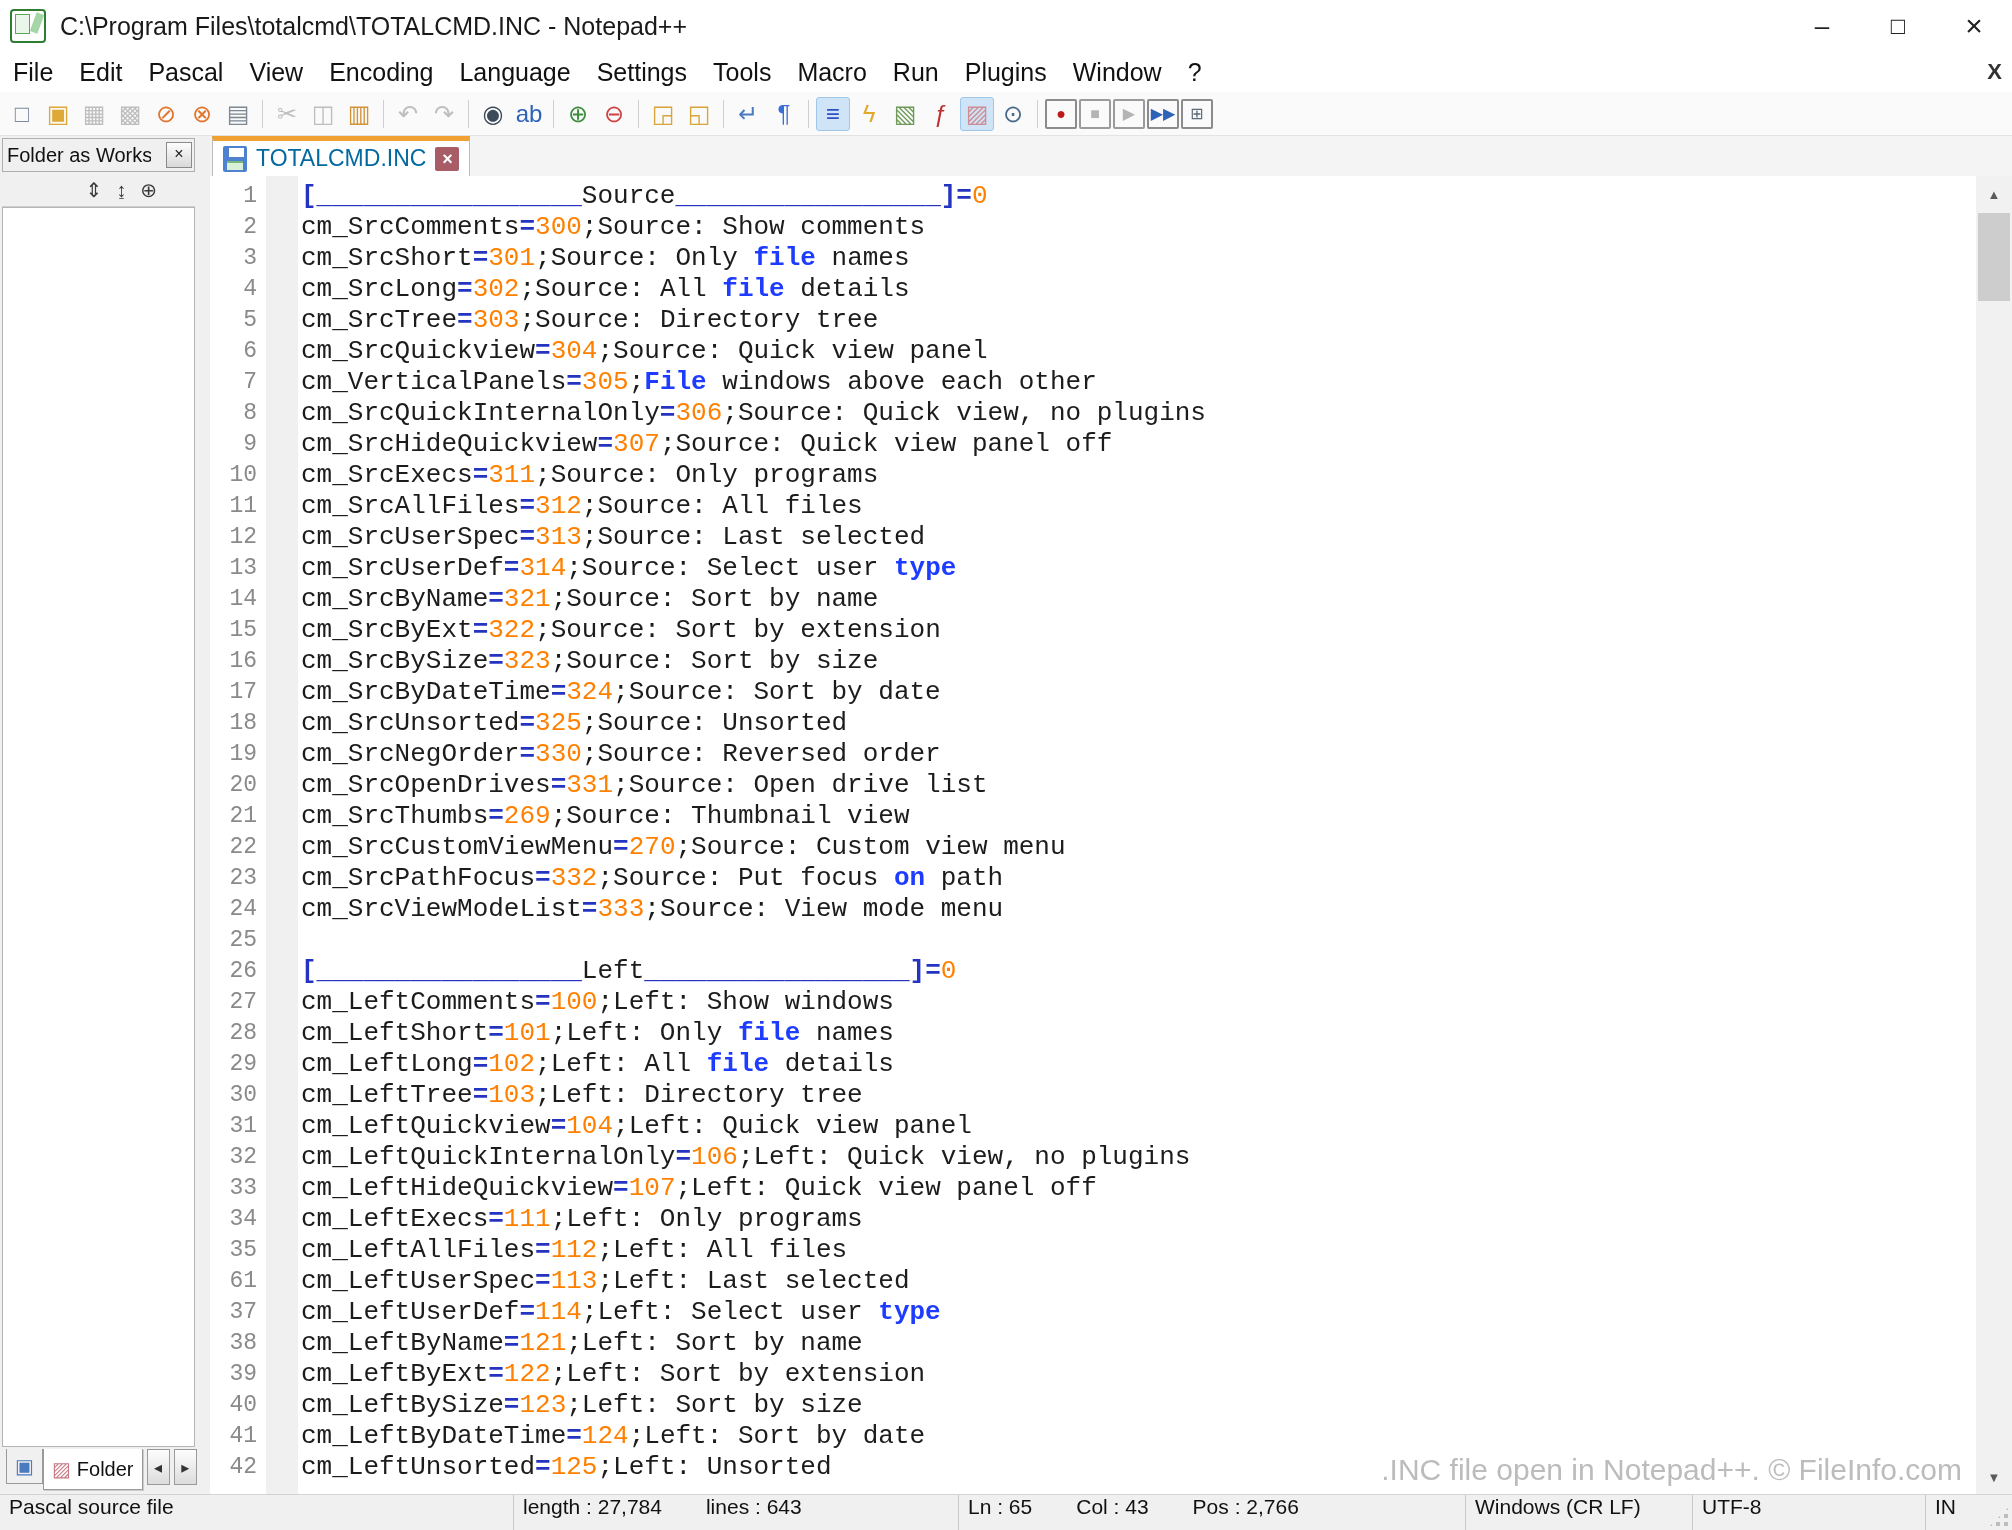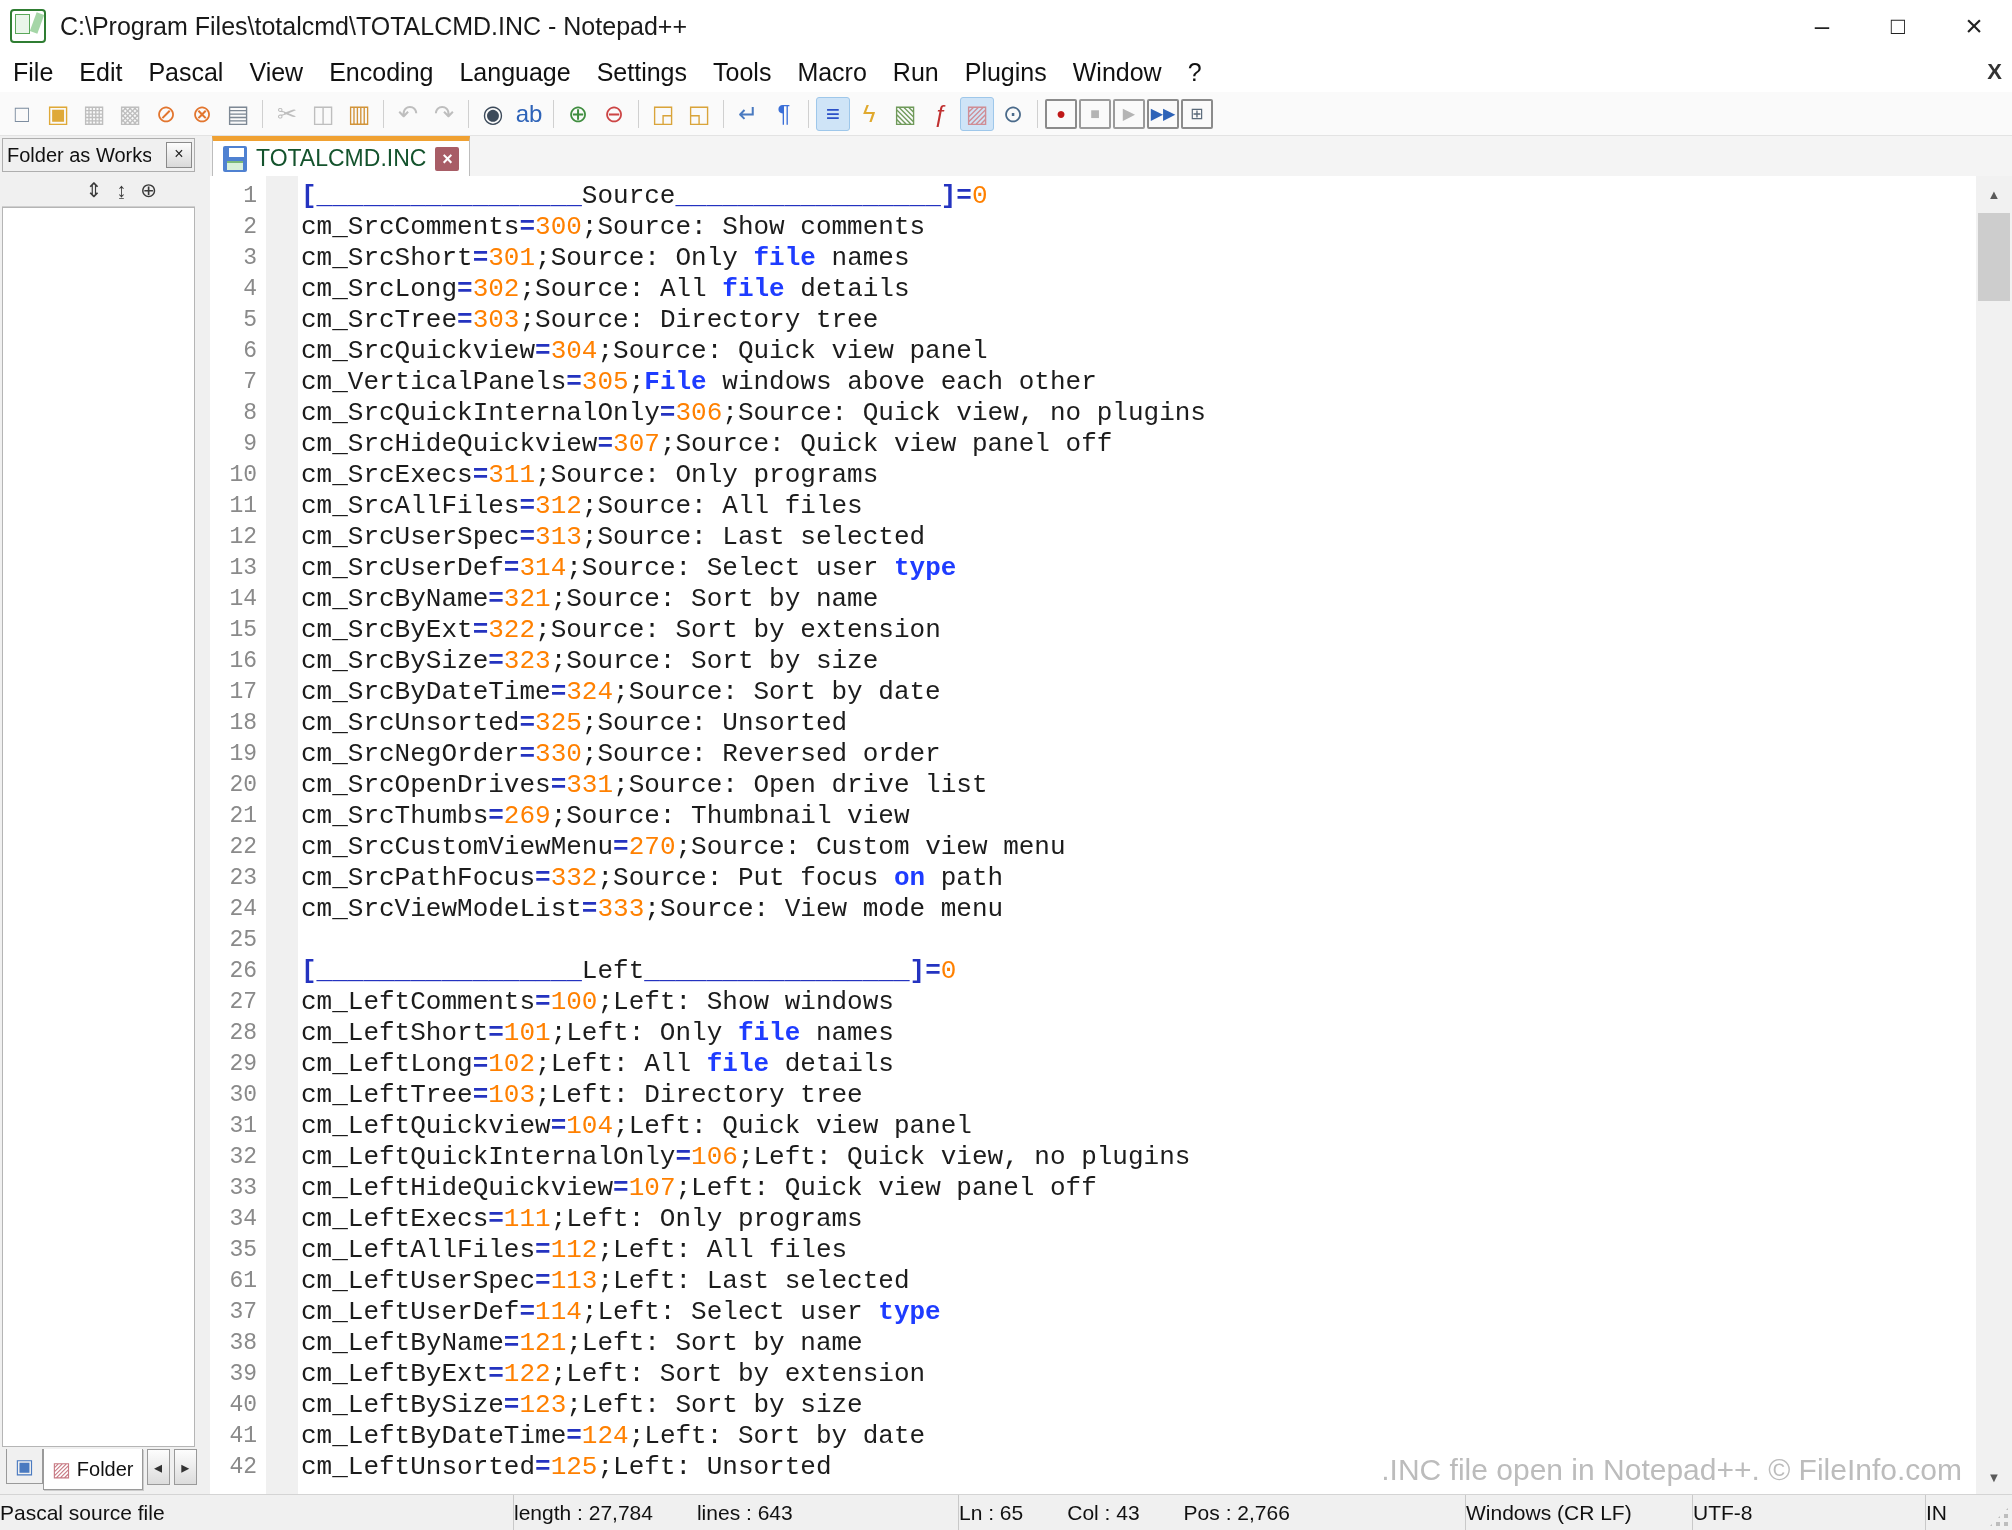--- a/index.html
+++ b/index.html
@@ -72,21 +72,21 @@
 
   .splitter{flex:0 0 13px;background:#f0f0f0;}
 
   
   .editor{flex:1;position:relative;background:#f4f4f4;}
   .tab-bar{position:absolute;left:0;top:0;right:0;height:40px;background:#f4f4f4;
            border-bottom:1px solid #c0c0c0;display:flex;align-items:flex-end;}
   .doc-tab{height:40px;margin-left:2px;background:#fff;border:1px solid #bdbdbd;border-bottom:none;
            border-top:5px solid var(--accent);box-sizing:border-box;display:flex;
            align-items:center;padding:0 10px;gap:9px;position:relative;z-index:2;}
-  .tab-label{font-size:23px;color:#14532d;white-space:nowrap;}
+  .tab-label{font-size:23px;color:#0369a1;white-space:nowrap;}
   .floppy{width:24px;height:26px;background:#4f81d1;border-radius:2px;position:relative;flex:0 0 auto;}
   .floppy::before{content:"";position:absolute;top:2px;left:6px;right:3px;height:9px;background:#fff;}
   .floppy::after{content:"";position:absolute;bottom:2px;left:4px;right:4px;height:9px;
                  background:#d9f0d9;border-top:2px solid #7ab87a;box-sizing:border-box;}
   .tab-close{width:24px;height:24px;background:#a85d66;color:#fff;border-radius:2px;
              font-size:18px;line-height:24px;text-align:center;font-weight:bold;}
 
   .edit-surface{position:absolute;left:0;top:40px;right:36px;bottom:0;background:#fff;overflow:hidden;}
   .gutter{position:absolute;left:0;top:0;width:56px;bottom:0;background:#fff;padding-top:5px;
           box-sizing:border-box;}
@@ -105,21 +105,21 @@
 
   .vscroll{position:absolute;right:0;top:40px;bottom:0;width:36px;background:#f1f1f1;}
   .varrow{position:absolute;left:0;top:0;width:36px;height:36px;display:flex;align-items:center;
           justify-content:center;font-size:13px;color:#5a5a5a;}
   .varrow.down{top:auto;bottom:0;}
   .vthumb{position:absolute;left:2px;right:2px;top:37px;height:88px;background:#cdcdcd;}
 
   
   .statusbar{position:absolute;left:0;bottom:0;width:2012px;height:35px;background:#f0f0f0;
              border-top:1px solid #d4d4d4;display:flex;align-items:center;font-size:21px;color:#111;}
-  .seg{height:100%;display:flex;align-items:center;box-sizing:border-box;
+  .seg{height:100%;display:flex;box-sizing:border-box;padding-left:9px;
        white-space:nowrap;}
   .seg + .seg{border-left:1px solid #c9c9c9;}
   .s1{flex:0 0 513px;}
   .s2{flex:0 0 445px;}
   .s3{flex:0 0 507px;}
   .s4{flex:0 0 227px;}
   .s5{flex:0 0 233px;}
   .s6{flex:1;position:relative;}
   .seg .gap{margin-left:44px;}
   .grip{position:absolute;right:2px;bottom:2px;width:22px;height:22px;

